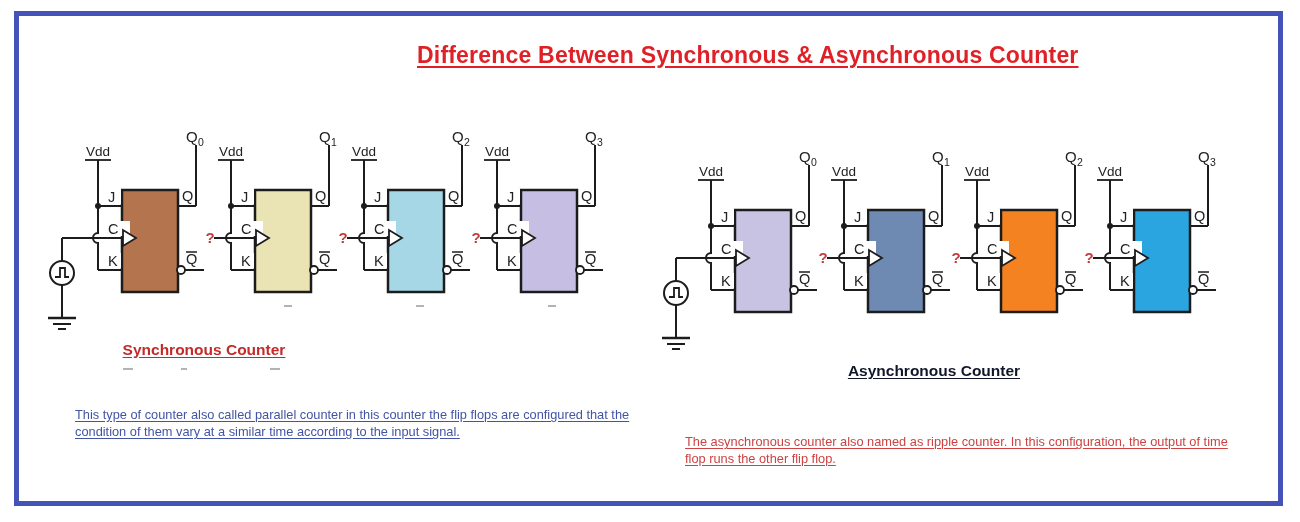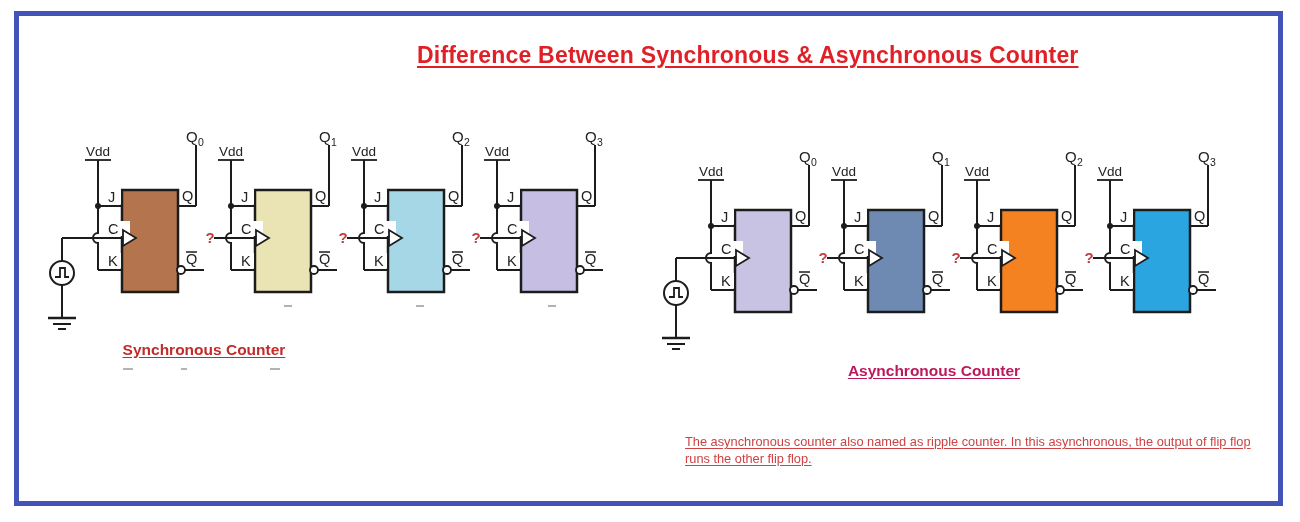--- a/index.html
+++ b/index.html
@@ -275,25 +275,28 @@
           <circle cx="1193" cy="290" r="4" fill="#ffffff" stroke="#1c1c1c" stroke-width="1.8"></circle>
           <line x1="1197" y1="290" x2="1216" y2="290" stroke="#1c1c1c" stroke-width="2"></line>
           <text x="1198" y="284" font-size="14.5" fill="#222" font-family="&quot;Liberation Sans&quot;, sans-serif" text-anchor="start" font-weight="normal">Q</text>
           <line x1="1198" y1="272" x2="1209" y2="272" stroke="#1c1c1c" stroke-width="1.5"></line>
           <text x="1089" y="263" font-size="15" fill="#c23b3b" font-family="&quot;Liberation Sans&quot;, sans-serif" text-anchor="middle" font-weight="bold">?</text>
         </g>
       </g>
     </svg>
 
   <div id="sync-heading" class="heading" style="color: rgb(196, 42, 42);">Synchronous Counter</div>
-  <div id="async-heading" class="heading" style="color: #be185d;">Asynchronous Counter</div>
-
+  <div id="async-heading" class="heading" style="color: #0f172a;">Asynchronous Counter</div>
+
+  <div id="sync-description" class="para" style="color: rgb(66, 84, 166);">
+    <p>This type of counter also called parallel counter in this counter the flip flops are configured that the condition of them vary at a similar time according to the input signal.</p>
+  </div>
 
   <div id="async-description" class="para" style="color: rgb(205, 66, 66);">
-    <p>The asynchronous counter also named as ripple counter. In this asynchronous, the output of flip flop runs the other flip flop.</p>
+    <p>The asynchronous counter also named as ripple counter. In this configuration, the output of time flop runs the other flip flop.</p>
   </div>
 
   <div class="artifact" style="left:123px;top:368px;width:10px;"></div>
   <div class="artifact" style="left:181px;top:368px;width:6px;"></div>
   <div class="artifact" style="left:270px;top:368px;width:10px;"></div>
   <div class="artifact" style="left:284px;top:305px;width:8px;"></div>
   <div class="artifact" style="left:416px;top:305px;width:8px;"></div>
   <div class="artifact" style="left:548px;top:305px;width:8px;"></div>
 </div>
 

